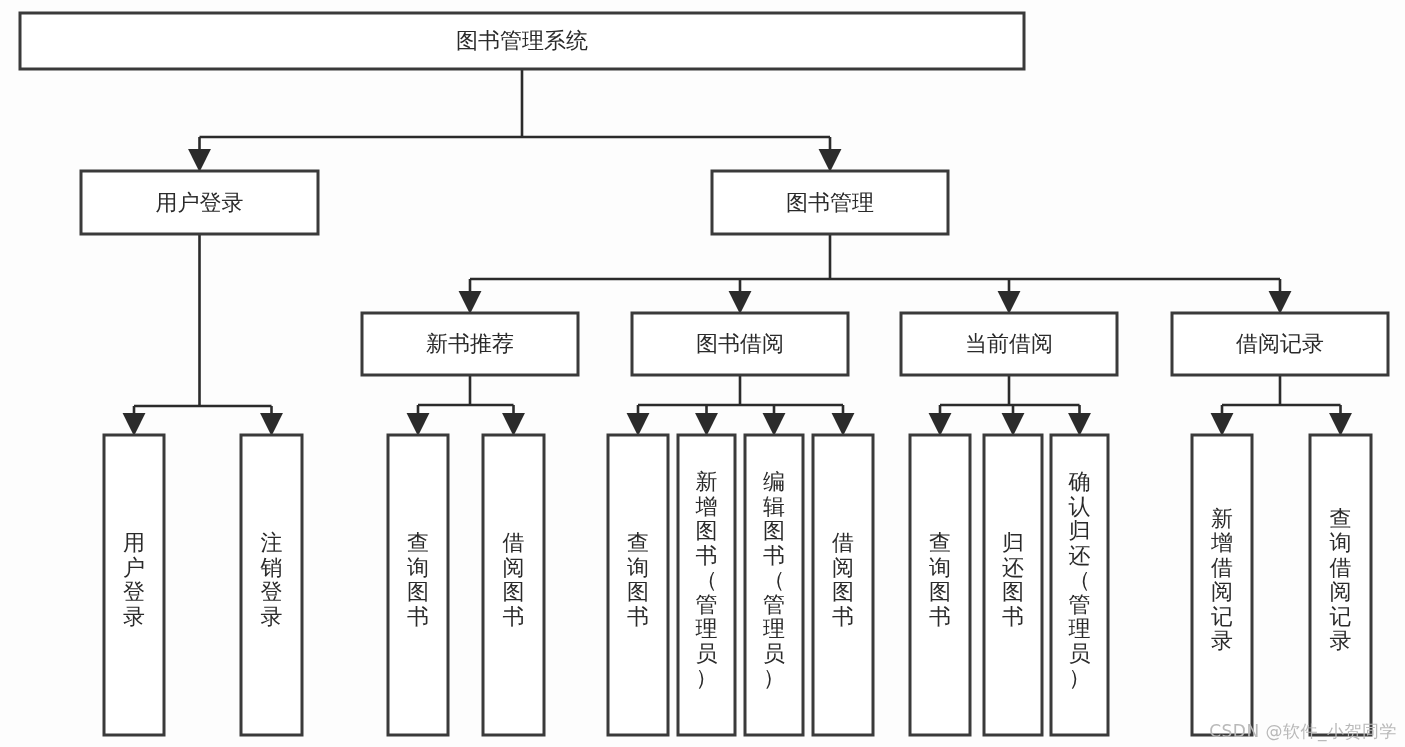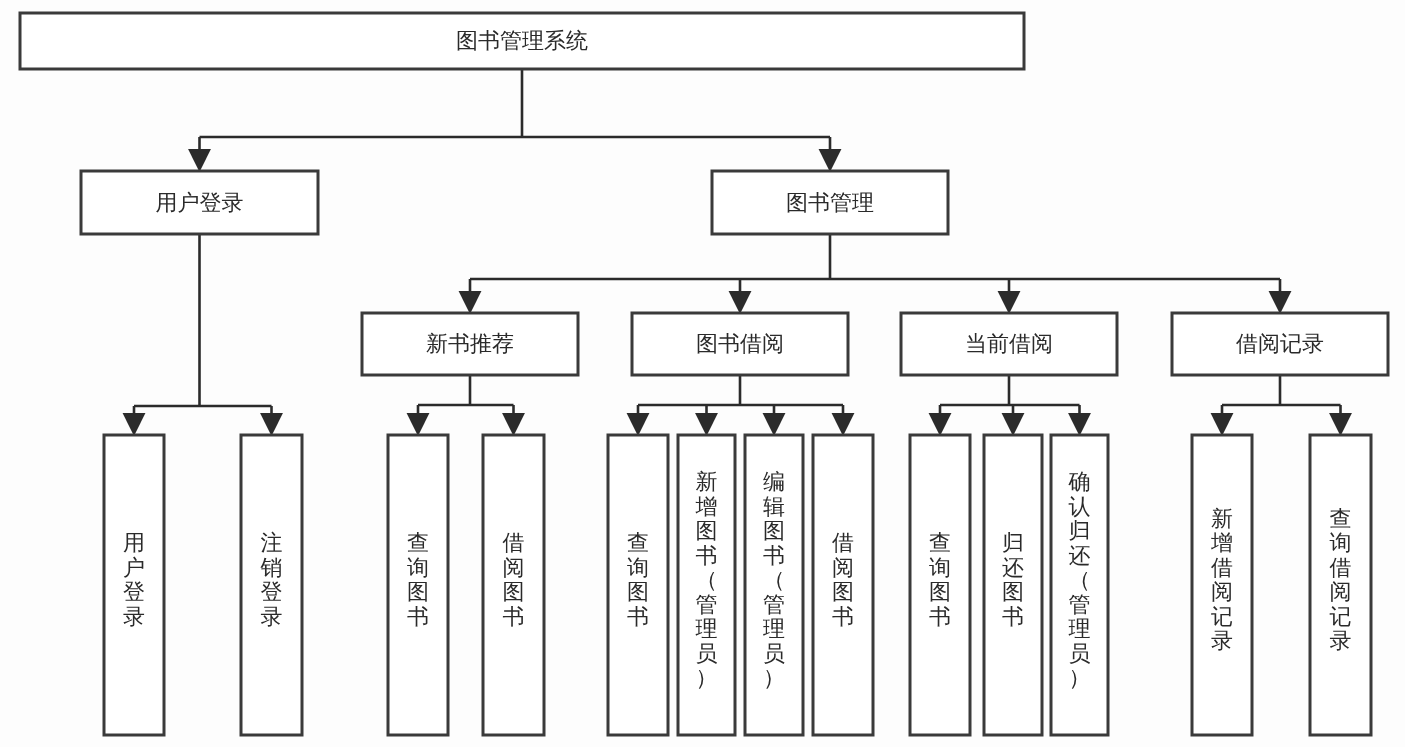--- a/index.html
+++ b/index.html
@@ -149,13 +149,14 @@
         <g>
           <rect x="1192" y="435" width="60" height="300" class="node-box" rx="0"></rect>
           <text x="1222" y="525.75" class="leaf-label"><tspan x="1222" dy="0">新</tspan><tspan x="1222" dy="24.5">增</tspan><tspan x="1222" dy="24.5">借</tspan><tspan x="1222" dy="24.5">阅</tspan><tspan x="1222" dy="24.5">记</tspan><tspan x="1222" dy="24.5">录</tspan></text>
         </g>
         <g>
           <rect x="1310" y="435" width="61" height="300" class="node-box" rx="0"></rect>
           <text x="1340.5" y="525.75" class="leaf-label"><tspan x="1340.5" dy="0">查</tspan><tspan x="1340.5" dy="24.5">询</tspan><tspan x="1340.5" dy="24.5">借</tspan><tspan x="1340.5" dy="24.5">阅</tspan><tspan x="1340.5" dy="24.5">记</tspan><tspan x="1340.5" dy="24.5">录</tspan></text>
         </g>
       </g>
   </svg>
+  <div class="watermark">CSDN @软件_小贺同学</div>
 </div>
 
 </body></html>

